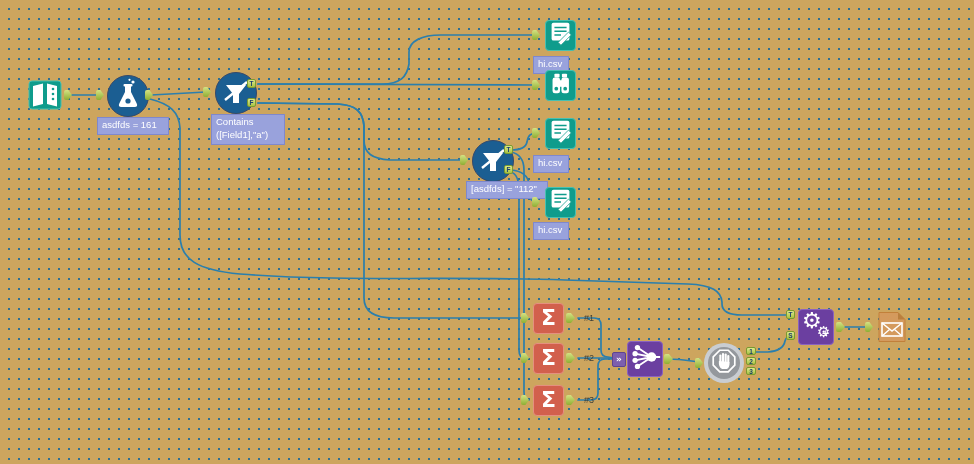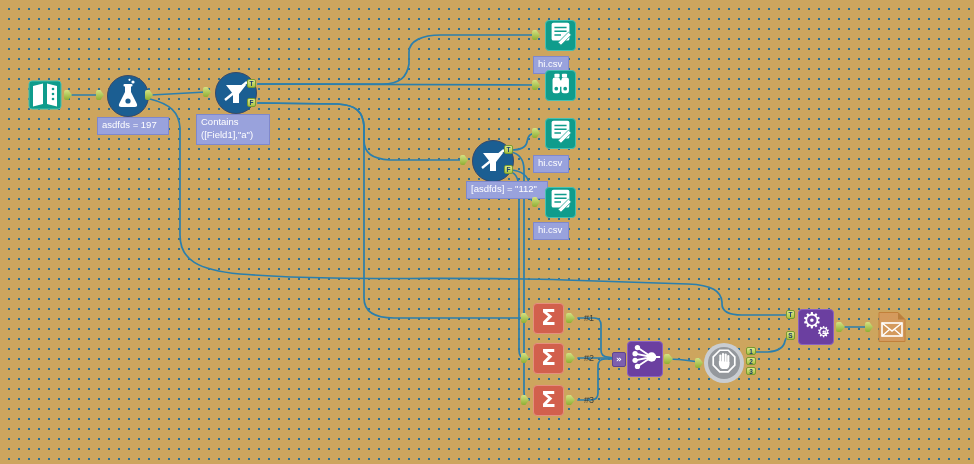--- a/index.html
+++ b/index.html
@@ -79,34 +79,34 @@
       <svg width="40" height="40" viewBox="0 0 40 40">
         <path d="M17,10 L23,10 L23,16 L28.5,27 Q30.5,31 26.5,31 L13.5,31 Q9.5,31 11.5,27 L17,16 Z" fill="#fff"></path>
         <rect x="15.5" y="8" width="9" height="2.4" rx="1" fill="#fff"></rect>
         <circle cx="25" cy="6" r="1.6" fill="#fff"></circle>
         <circle cx="21.5" cy="3.8" r="1.1" fill="#fff"></circle>
         <circle cx="20" cy="25" r="2.6" fill="#1b5e92"></circle>
       </svg>
     </span>
   </div>
   <div class="anchor arrow" style="left:145px;top:90px;width:8px;height:10px;"></div>
-  <div class="note" style="left:97px;top:117px;min-width:62px;">asdfds = 197</div>
+  <div class="note" style="left:97px;top:117px;min-width:62px;">asdfds = 161</div>
 
   <div class="anchor arrow" style="left:203px;top:87px;width:8px;height:10px;"></div>
   <div class="tool bluecirc" style="left:215px;top:72px;width:40px;height:40px;">
     <span>
       <svg width="40" height="40" viewBox="0 0 40 40">
         <path d="M10,12 L30,12 L23,21 L23,30 L17,30 L17,21 Z" fill="#fff"></path>
         <path d="M9,27 L31,9" stroke="#fff" stroke-width="2.4"></path>
       </svg>
     </span>
   </div>
   <div class="anchor" style="left:247px;top:79px;width:9px;height:9px;">T</div>
   <div class="anchor" style="left:247px;top:98px;width:9px;height:9px;">F</div>
-  <div class="note" style="left:196px;top:114px;min-width:64px;">Contains
+  <div class="note" style="left:211px;top:114px;min-width:64px;">Contains
 ([Field1],"a")</div>
 
   <div class="anchor arrow" style="left:532px;top:30px;width:8px;height:10px;"></div>
   <div class="tool sq teal" style="left:545px;top:20px;width:31px;height:31px;">
     <span>
       <svg width="29" height="29" viewBox="0 0 31 31">
         <rect x="6" y="4" width="19" height="19" rx="2" fill="#fff"></rect>
         <path d="M9,9 L22,9 M9,13 L22,13 M9,17 L16,17" stroke="#0f9c8c" stroke-width="1.6"></path>
         <path d="M13,25 L24,14 L27,17 L16,28 Z" fill="#fff" stroke="#0f9c8c" stroke-width="0.8"></path>
       </svg>

